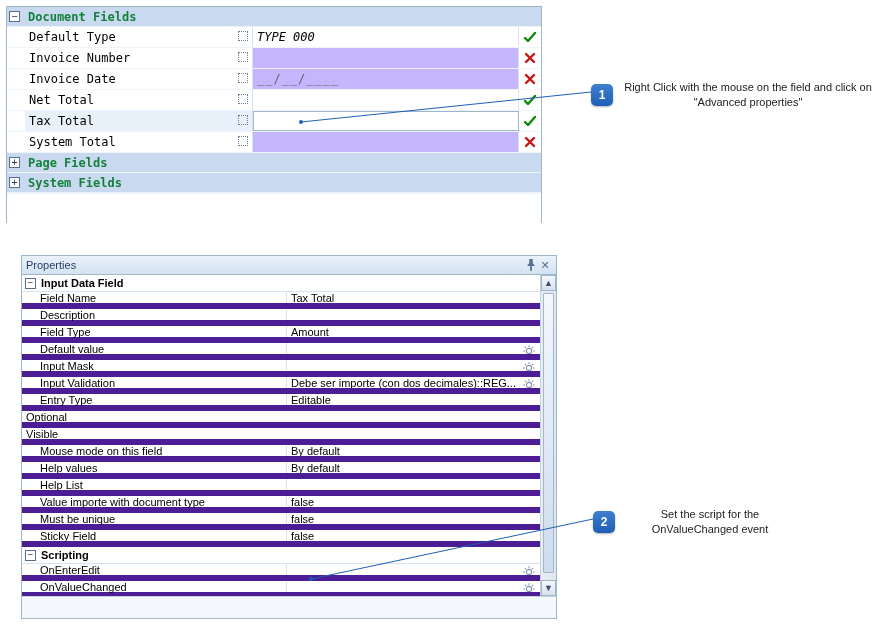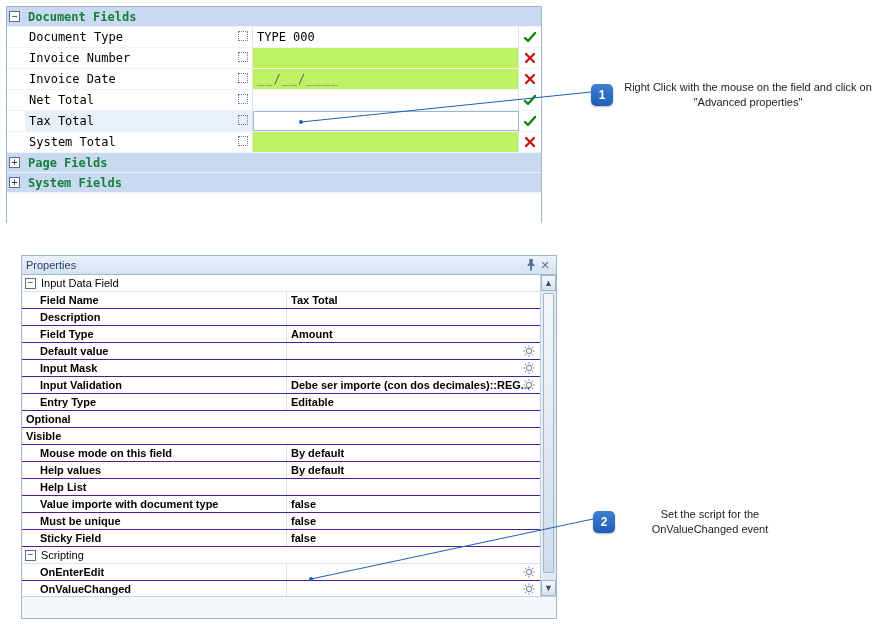--- a/index.html
+++ b/index.html
@@ -84,22 +84,22 @@
   }
   .field-row .value-cell {
     flex: 1 1 auto;
     display: flex;
     align-items: center;
     padding: 0 4px;
     position: relative;
     overflow: hidden;
     border-right: 1px solid #d7e3ef;
   }
-  .value-cell.valid   { background: #fff; }
-  .value-cell.error   { background: #bef264; }
+  .value-cell.valid   { background: #fff; font-style: italic; }
+  .value-cell.error   { background: #c4b5fd; }
   .value-cell.selected{ border: 1px solid #9fb7c9; background:#fff;}
   .field-row .status-cell {
     width: 22px; flex: 0 0 22px;
     display: flex;
     align-items: center;
     justify-content: center;
   }
   
   .ico { width:14px; height:14px; display:inline-block; }
   .mask-text { color:#666; font-family: "Lucida Console", monospace; letter-spacing: 1px;}
@@ -150,26 +150,25 @@
     border-right: none;
   }
   .grid-group {
     display: flex;
     align-items: center;
     height: 17px;
     background: #fff;
     border-bottom: 1px solid #d7e3ef;
   }
   .grid-group .expander { margin-left: 3px; }
-  .grid-group .gtitle { font-weight: normal; margin-left: 5px; color:#000;}
+  .grid-group .gtitle { font-weight: bold; margin-left: 5px; color:#000;}
   .grid-row {
     display: flex;
     height: 17px;
-    border-bottom: 1px solid #4c1d95;
-    font-weight: bold;
+    border-bottom: 6px solid #4c1d95;
   }
   .grid-row .k {
     width: 265px; flex: 0 0 265px;
     border-right: 1px solid #d7e3ef;
     display:flex; align-items:center;
     padding-left: 18px;
   }
   .grid-row .v {
     flex: 1;
     display:flex; align-items:center;
@@ -250,21 +249,21 @@
   <div class="doc-panel">
     <div class="section-header">
       <span class="expander">−</span>
       <span class="label">Document Fields</span>
     </div>
 
     <div id="doc-rows">
         <div class="field-row">
           <div class="gutter"></div>
           <div class="name-cell">
-            <span>Document Type</span>
+            <span>Default Type</span>
             <span class="mini"></span>
           </div>
           <div class="value-cell valid">
             <span>TYPE 000</span>
           </div>
           <div class="status-cell">
             <svg class="ico" viewBox="0 0 14 14">
               <use href="#svg-ok"></use>
             </svg>
           </div>

